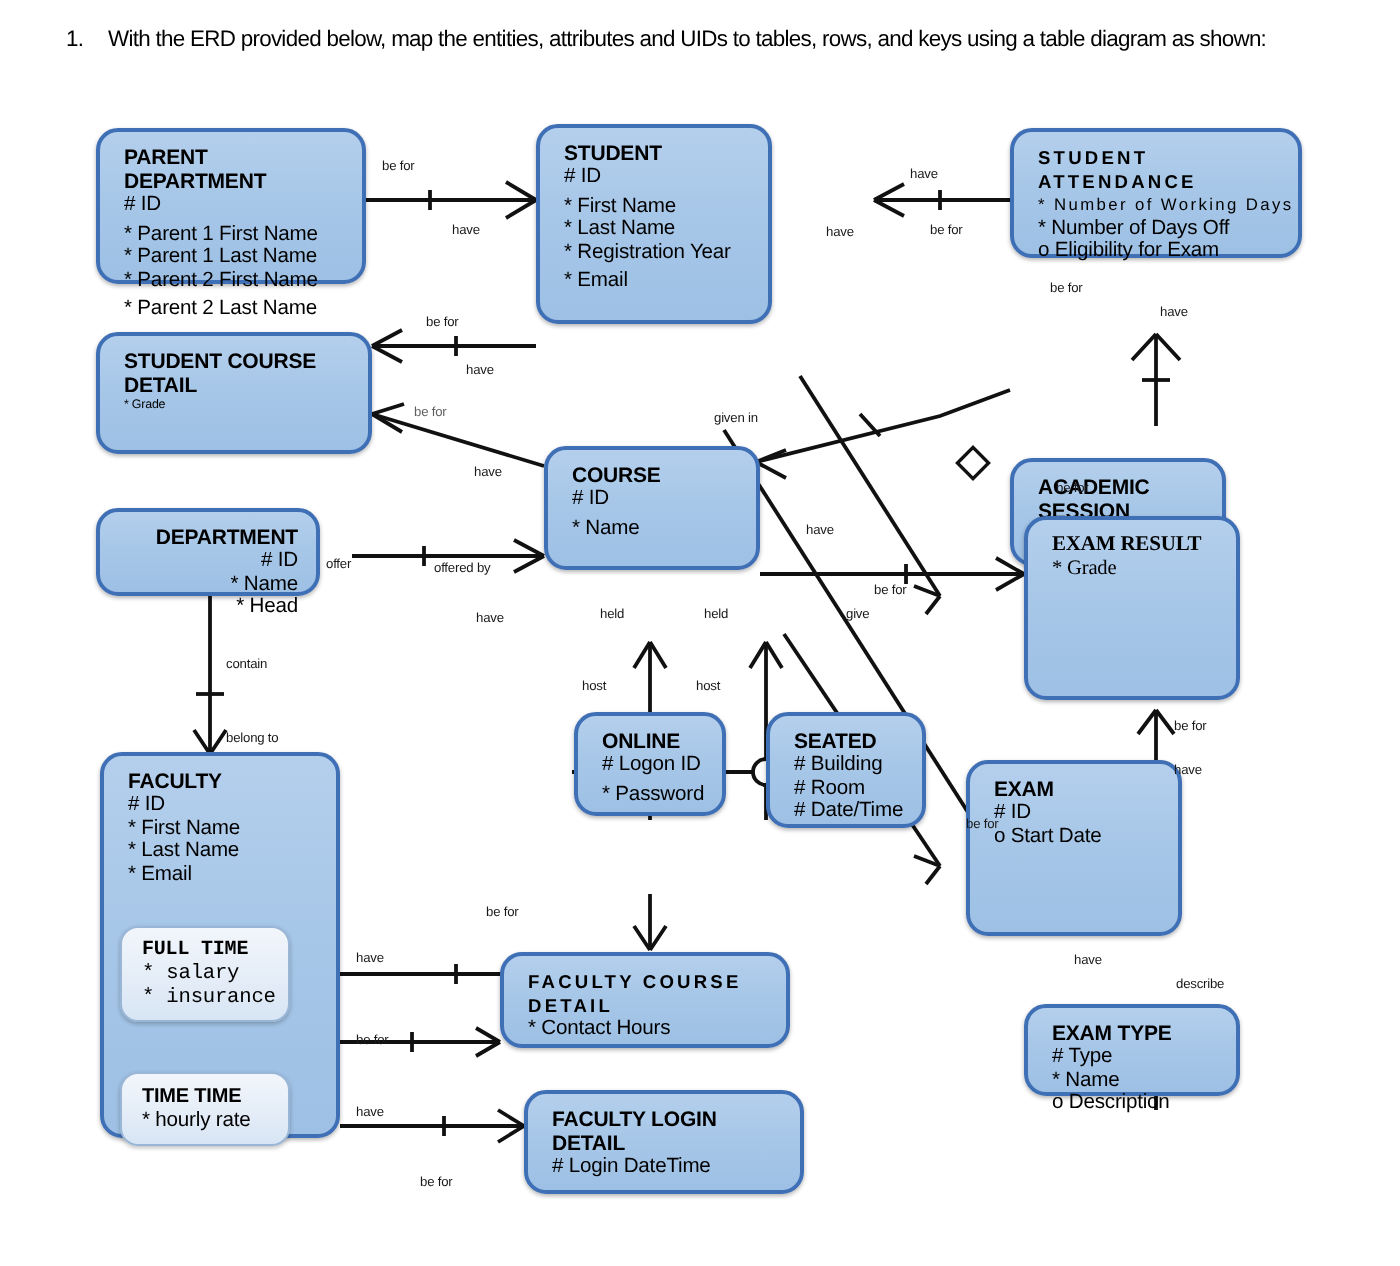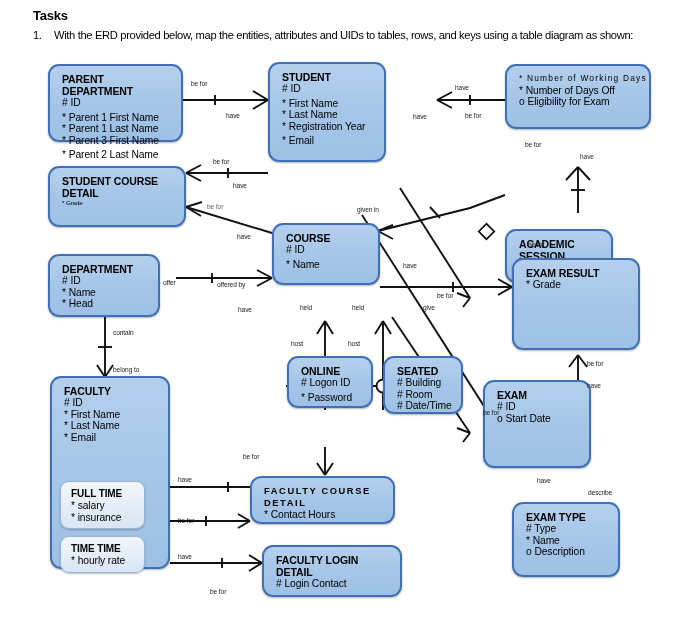--- a/index.html
+++ b/index.html
@@ -57,21 +57,20 @@
     white-space:nowrap;
     z-index:5;
     letter-spacing:-0.1px;
   }
   .rlabel.blur{color:#3d3d3d;opacity:.82;}
 </style>
 </head>
 <body>
 
 <div id="header">
-  <div id="task-heading">Tasks</div>
   <div id="task-line">
     <span id="task-num">1.</span>
     <span id="task-text">With the ERD provided below, map the entities, attributes and UIDs to tables, rows, and keys using a table diagram as shown:</span>
   </div>
 </div>
 
 <div id="diagram">
 
   <svg id="wires" viewBox="0 0 700 578" xmlns="http://www.w3.org/2000/svg">
     <g stroke="#111" stroke-width="1.9" fill="none" stroke-linecap="butt">
@@ -159,37 +158,38 @@
       <path d="M325 420 L317 408 M325 420 L333 408"></path>
     </g>
   </svg>
 
   <div class="entity" style="left:48px;top:9px;width:135px;height:78px;">
     <div class="ent-title">PARENT DEPARTMENT</div>
     <div class="attrs">
       <div class="attr"># ID</div>
       <div class="attr gap">* Parent 1 First Name</div>
       <div class="attr">* Parent 1 Last Name</div>
-      <div class="attr">* Parent 3 First Name</div>
+      <div class="attr">* Parent 2 First Name</div>
       <div class="attr gap">* Parent 2 Last Name</div>
     </div>
   </div>
 
   <div class="entity" style="left:268px;top:7px;width:118px;height:100px;">
     <div class="ent-title">STUDENT</div>
     <div class="attrs">
       <div class="attr"># ID</div>
       <div class="attr gap">* First Name</div>
       <div class="attr">* Last Name</div>
       <div class="attr">* Registration Year</div>
       <div class="attr gap">* Email</div>
     </div>
   </div>
 
   <div class="entity" style="left:505px;top:9px;width:146px;height:65px;">
+    <div class="ent-title spaced">STUDENT ATTENDANCE</div>
     <div class="attrs">
       <div class="attr spaced">* Number of Working Days</div>
       <div class="attr">* Number of Days Off</div>
       <div class="attr">o Eligibility for Exam</div>
     </div>
   </div>
 
   <div class="entity" style="left:48px;top:111px;width:138px;height:61px;">
     <div class="ent-title">STUDENT COURSE DETAIL</div>
     <div class="attrs">
@@ -198,45 +198,45 @@
   </div>
 
   <div class="entity" style="left:505px;top:174px;width:108px;height:54px;">
     <div class="ent-title">ACADEMIC SESSION</div>
     <div class="attrs">
       <div class="attr"># ID</div>
       <div class="attr gap">* Name</div>
     </div>
   </div>
 
-  <div class="entity" style="left:48px;top:199px;width:112px;height:63px;">
+  <div class="entity" style="left:48px;top:199px;width:112px;height:44px;text-align:right;">
     <div class="ent-title">DEPARTMENT</div>
     <div class="attrs">
       <div class="attr"># ID</div>
       <div class="attr">* Name</div>
       <div class="attr">* Head</div>
     </div>
   </div>
 
   <div class="entity" style="left:272px;top:168px;width:108px;height:62px;">
     <div class="ent-title">COURSE</div>
     <div class="attrs">
       <div class="attr"># ID</div>
       <div class="attr gap">* Name</div>
     </div>
   </div>
 
-  <div class="entity" style="left:512px;top:203px;width:128px;height:92px;">
+  <div class="entity" style="left:512px;top:203px;width:108px;height:92px;font-family:Liberation Serif, serif;">
     <div class="ent-title">EXAM RESULT</div>
     <div class="attrs">
       <div class="attr">* Grade</div>
     </div>
   </div>
 
-  <div class="entity" style="left:287px;top:301px;width:86px;height:52px;">
+  <div class="entity" style="left:287px;top:301px;width:76px;height:52px;">
     <div class="ent-title">ONLINE</div>
     <div class="attrs">
       <div class="attr"># Logon ID</div>
       <div class="attr gap">* Password</div>
     </div>
   </div>
 
   <div class="entity" style="left:383px;top:301px;width:80px;height:58px;">
     <div class="ent-title">SEATED</div>
     <div class="attrs">
@@ -249,21 +249,21 @@
   <div class="entity" style="left:50px;top:321px;width:120px;height:193px;">
     <div class="ent-title">FACULTY</div>
     <div class="attrs">
       <div class="attr"># ID</div>
       <div class="attr">* First Name</div>
       <div class="attr">* Last Name</div>
       <div class="attr">* Email</div>
     </div>
   </div>
 
-  <div class="subentity" style="left:60px;top:426px;width:85px;height:48px;">
+  <div class="subentity" style="left:60px;top:408px;width:85px;height:48px;font-family:Liberation Mono, monospace;">
     <div class="ent-title">FULL TIME</div>
     <div class="attrs">
       <div class="attr">* salary</div>
       <div class="attr">* insurance</div>
     </div>
   </div>
 
   <div class="subentity" style="left:60px;top:481px;width:85px;height:37px;">
     <div class="ent-title">TIME TIME</div>
     <div class="attrs">
@@ -282,25 +282,25 @@
   <div class="entity" style="left:250px;top:421px;width:145px;height:48px;">
     <div class="ent-title spaced">FACULTY COURSE DETAIL</div>
     <div class="attrs">
       <div class="attr">* Contact Hours</div>
     </div>
   </div>
 
   <div class="entity" style="left:262px;top:490px;width:140px;height:52px;">
     <div class="ent-title">FACULTY LOGIN DETAIL</div>
     <div class="attrs">
-      <div class="attr"># Login Contact</div>
-    </div>
-  </div>
-
-  <div class="entity" style="left:512px;top:447px;width:108px;height:75px;">
+      <div class="attr"># Login DateTime</div>
+    </div>
+  </div>
+
+  <div class="entity" style="left:512px;top:447px;width:108px;height:46px;">
     <div class="ent-title">EXAM TYPE</div>
     <div class="attrs">
       <div class="attr"># Type</div>
       <div class="attr">* Name</div>
       <div class="attr">o Description</div>
     </div>
   </div>
 
   <div class="rlabel" style="left:191px;top:25px;">be for</div>
   <div class="rlabel" style="left:226px;top:57px;">have</div>

